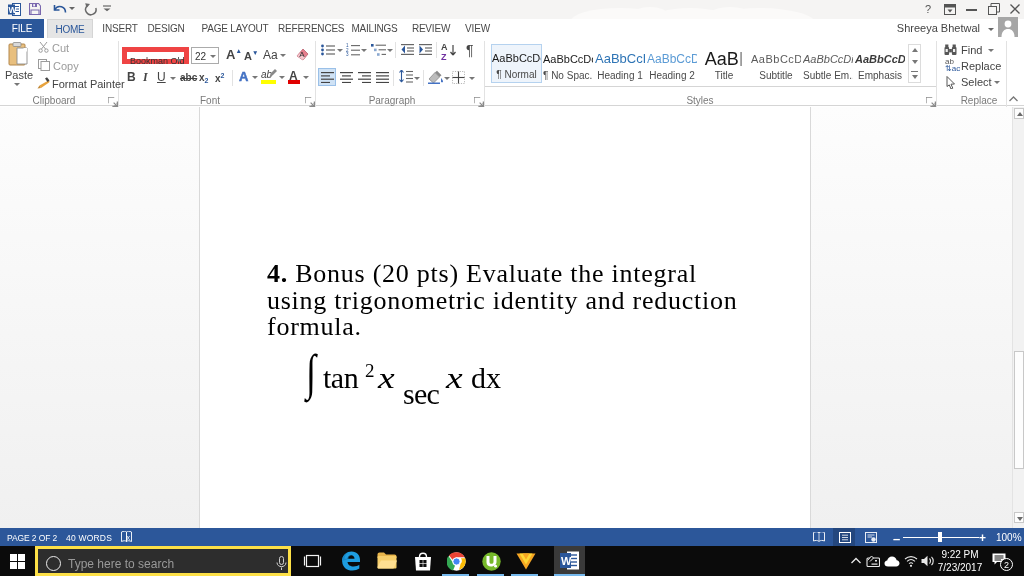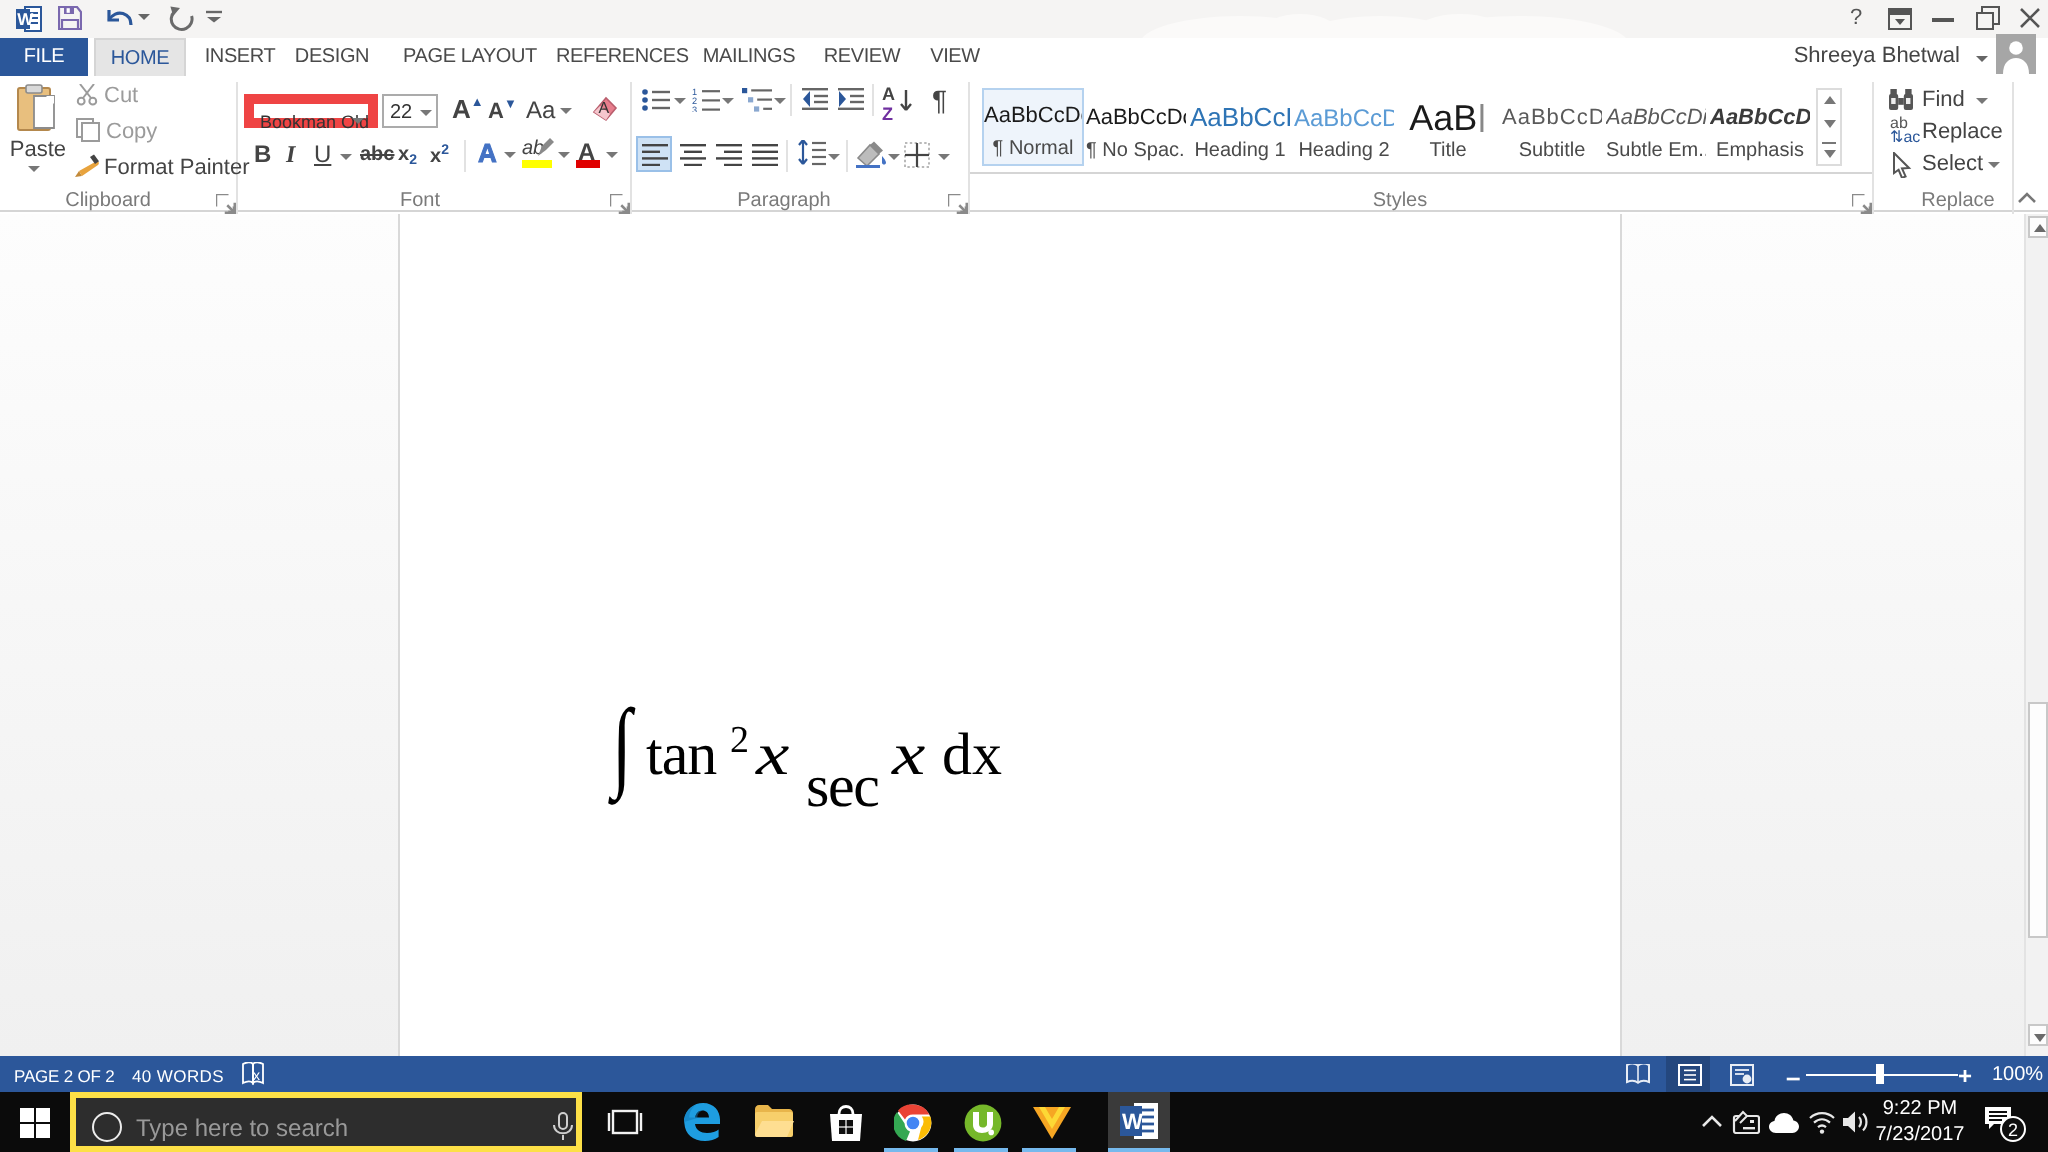--- a/index.html
+++ b/index.html
@@ -399,20 +399,22 @@
     </svg>
     <div class="abs rbtn-txt" style="left:961px;top:38px;">Select</div>
     <div class="abs" style="left:994px;top:43px;width:0;height:0;border-left:3px solid transparent;border-right:3px solid transparent;border-top:3.5px solid #777;"></div>
     <div class="glabel" style="left:949px;width:60px;">Replace</div>
     <svg class="abs" style="left:1009px;top:58px" width="9" height="6" viewBox="0 0 9 6">
       <path d="M0.5 5 L4.5 1 L8.5 5" stroke="#777" stroke-width="1.3" fill="none"></path>
     </svg>
   </div>
   <div id="docarea">
     <div id="page">
+      <div class="abs" style="left:67px;top:154px;font-family:'Liberation Serif',serif;font-size:26px;letter-spacing:0.75px;line-height:26.7px;color:#000;white-space:nowrap;">
+        <b>4.</b> Bonus (20 pts) Evaluate the integral<br>using trigonometric identity and reduction<br>formula.</div>
       <div class="abs" id="formula" style="left:0;top:0;width:612px;height:421px;font-family:'Liberation Serif',serif;color:#000;">
         <span class="abs" id="fint" style="left:106px;top:240px;font-size:50px;line-height:1;transform:scaleX(0.72);transform-origin:left;">∫</span>
         <span class="abs" style="left:123px;top:256px;font-size:30px;line-height:1;letter-spacing:-0.5px;">tan</span>
         <span class="abs" style="left:165px;top:254px;font-size:19px;line-height:1;">2</span>
         <span class="abs" style="left:178px;top:256px;font-size:30px;line-height:1;font-style:italic;transform:scaleX(1.25);transform-origin:left;">x</span>
         <span class="abs" style="left:203px;top:256px;font-size:30px;line-height:1;letter-spacing:-0.7px;margin-top:16px;">sec</span>
         <span class="abs" style="left:246px;top:256px;font-size:30px;line-height:1;font-style:italic;transform:scaleX(1.25);transform-origin:left;">x</span>
         <span class="abs" style="left:271px;top:256px;font-size:30px;line-height:1;">dx</span>
       </div>
     </div>

